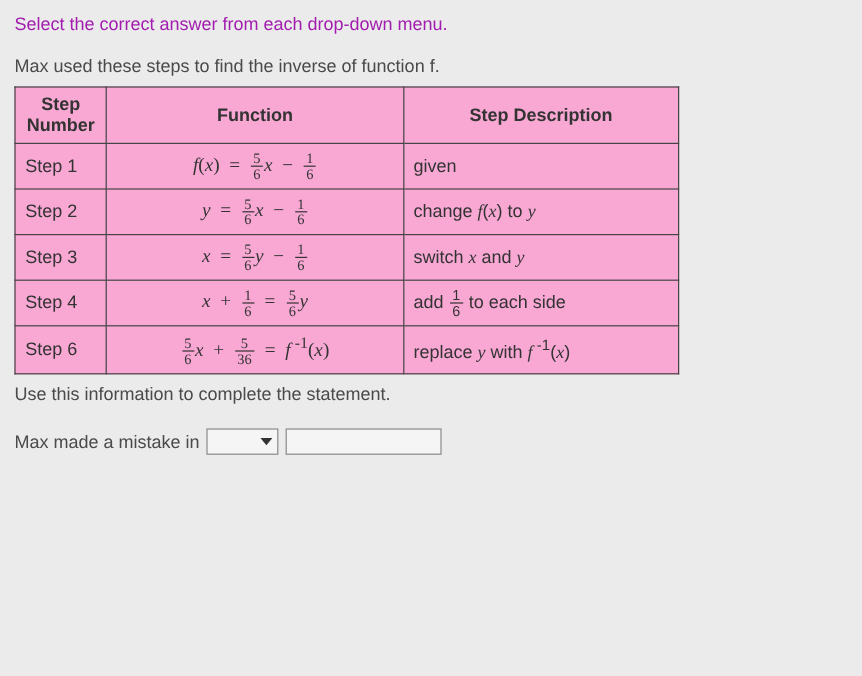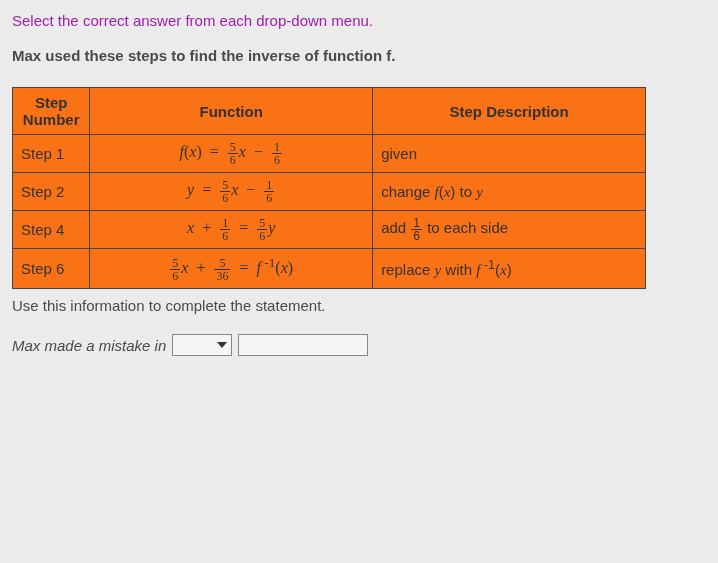--- a/index.html
+++ b/index.html
@@ -16,27 +16,26 @@
       height: 563px;
     }
     .instruction {
       font-size: 15px;
       color: #a21caf;
       margin-bottom: 18px;
     }
     .context {
       font-size: 15px;
       color: #4a4a4a;
-      margin-bottom: 23px;
-      font-weight: bold;
+      margin-bottom: 8px;
     }
     table {
       border-collapse: collapse;
-      width: 634px;
-      background: #f97316;
+      width: 554px;
+      background: #f9a8d4;
     }
     th, td {
       border: 1px solid #444;
       padding: 6px 8px;
       font-size: 15px;
       color: #333;
       vertical-align: middle;
     }
     th {
       font-weight: bold;
@@ -87,21 +86,20 @@
       color: #4a4a4a;
       margin-top: 8px;
     }
     .answer-line {
       margin-top: 20px;
       font-size: 15px;
       color: #4a4a4a;
       display: flex;
       align-items: center;
       gap: 6px;
-      font-style: italic;
     }
     .dropdown {
       display: inline-flex;
       align-items: center;
       justify-content: flex-end;
       border: 1px solid #888;
       background: #f5f5f5;
       height: 22px;
       padding: 0 2px 0 6px;
       min-width: 60px;
@@ -141,20 +139,25 @@
         <td class="col-step">Step 1</td>
         <td class="col-func func-cell"><span class="mathvar">f</span>(<span class="mathvar">x</span>) &nbsp;=&nbsp; <span class="frac"><span class="num">5</span><span class="den">6</span></span><span class="mathvar">x</span> &nbsp;−&nbsp; <span class="frac"><span class="num">1</span><span class="den">6</span></span></td>
         <td class="col-desc desc-cell">given</td>
       </tr>
       <tr>
         <td class="col-step">Step 2</td>
         <td class="col-func func-cell"><span class="mathvar">y</span> &nbsp;=&nbsp; <span class="frac"><span class="num">5</span><span class="den">6</span></span><span class="mathvar">x</span> &nbsp;−&nbsp; <span class="frac"><span class="num">1</span><span class="den">6</span></span></td>
         <td class="col-desc desc-cell">change <span class="fx">f</span>(<span class="fx">x</span>) to <span class="fx">y</span></td>
       </tr>
       <tr>
+        <td class="col-step">Step 3</td>
+        <td class="col-func func-cell"><span class="mathvar">x</span> &nbsp;=&nbsp; <span class="frac"><span class="num">5</span><span class="den">6</span></span><span class="mathvar">y</span> &nbsp;−&nbsp; <span class="frac"><span class="num">1</span><span class="den">6</span></span></td>
+        <td class="col-desc desc-cell">switch <span class="fx">x</span> and <span class="fx">y</span></td>
+      </tr>
+      <tr>
         <td class="col-step">Step 4</td>
         <td class="col-func func-cell"><span class="mathvar">x</span> &nbsp;+&nbsp; <span class="frac"><span class="num">1</span><span class="den">6</span></span> &nbsp;=&nbsp; <span class="frac"><span class="num">5</span><span class="den">6</span></span><span class="mathvar">y</span></td>
         <td class="col-desc desc-cell">add <span class="frac"><span class="num">1</span><span class="den">6</span></span> to each side</td>
       </tr>
       <tr>
         <td class="col-step">Step 6</td>
         <td class="col-func func-cell"><span class="frac"><span class="num">5</span><span class="den">6</span></span><span class="mathvar">x</span> &nbsp;+&nbsp; <span class="frac"><span class="num">5</span><span class="den">36</span></span> &nbsp;=&nbsp; <span class="mathvar">f</span><sup>&nbsp;-1</sup>(<span class="mathvar">x</span>)</td>
         <td class="col-desc desc-cell">replace <span class="fx">y</span> with <span class="fx">f</span><sup>&nbsp;-1</sup>(<span class="fx">x</span>)</td>
       </tr>
     </tbody>

